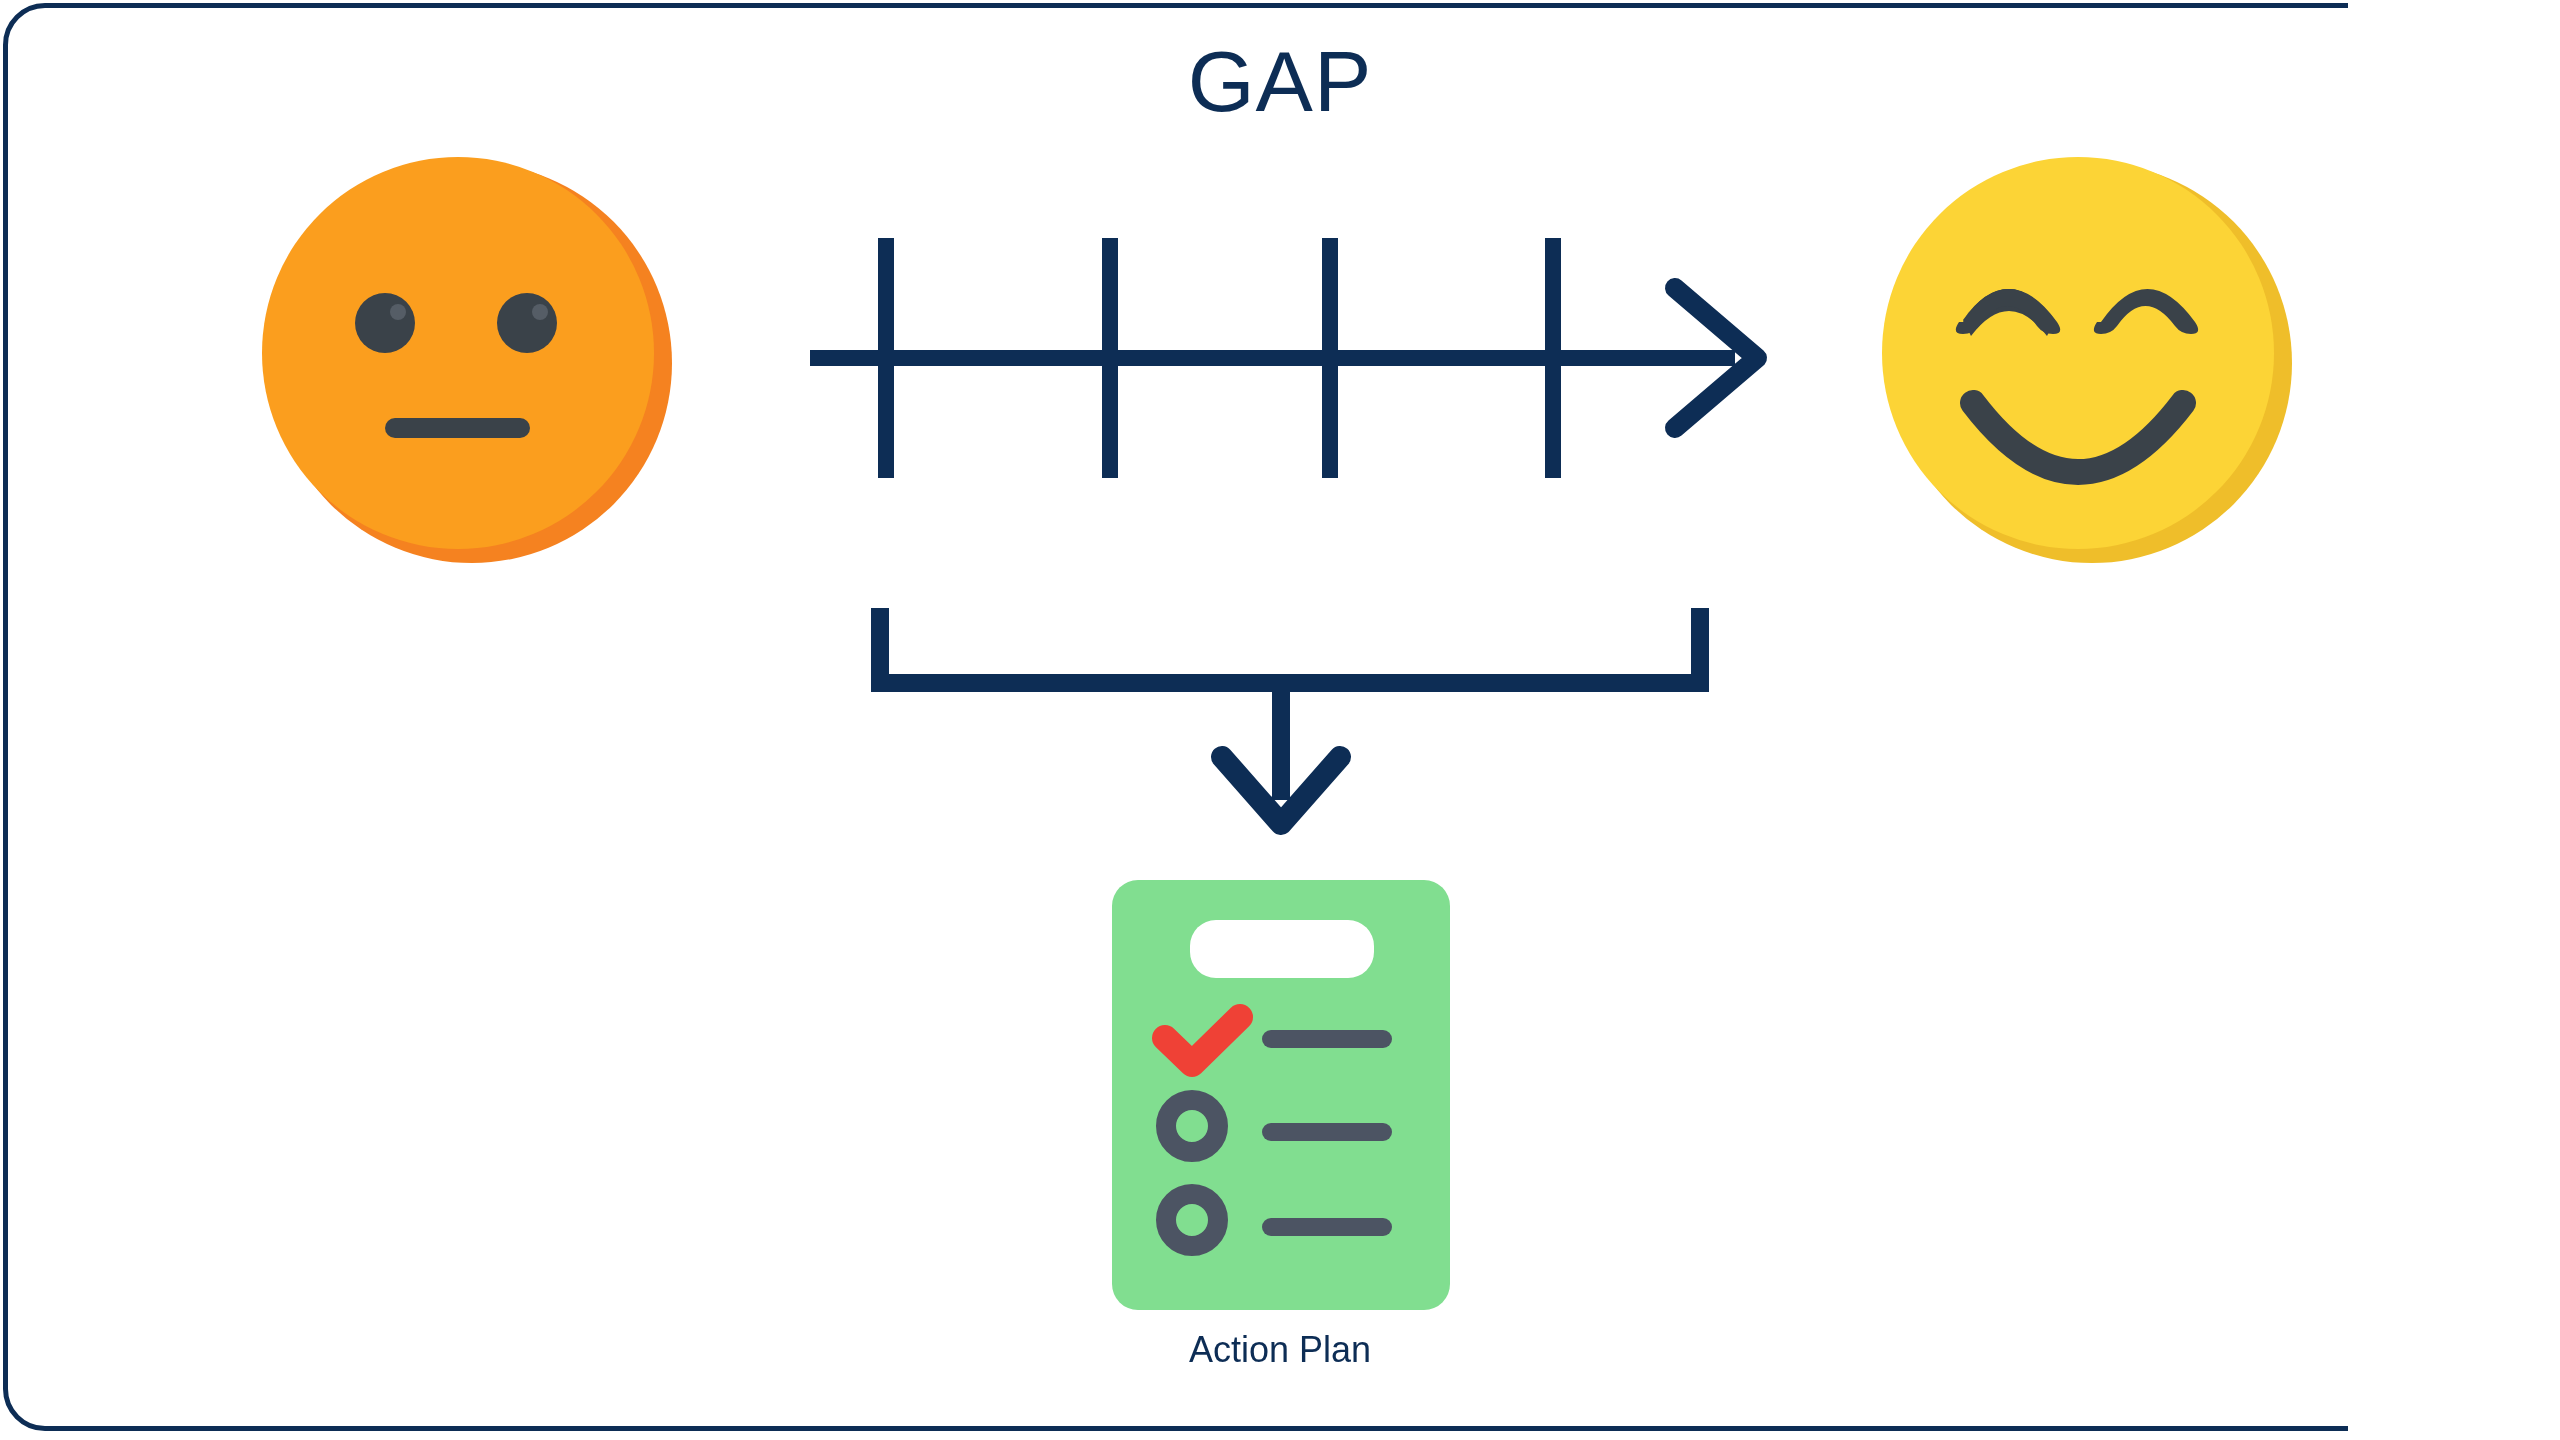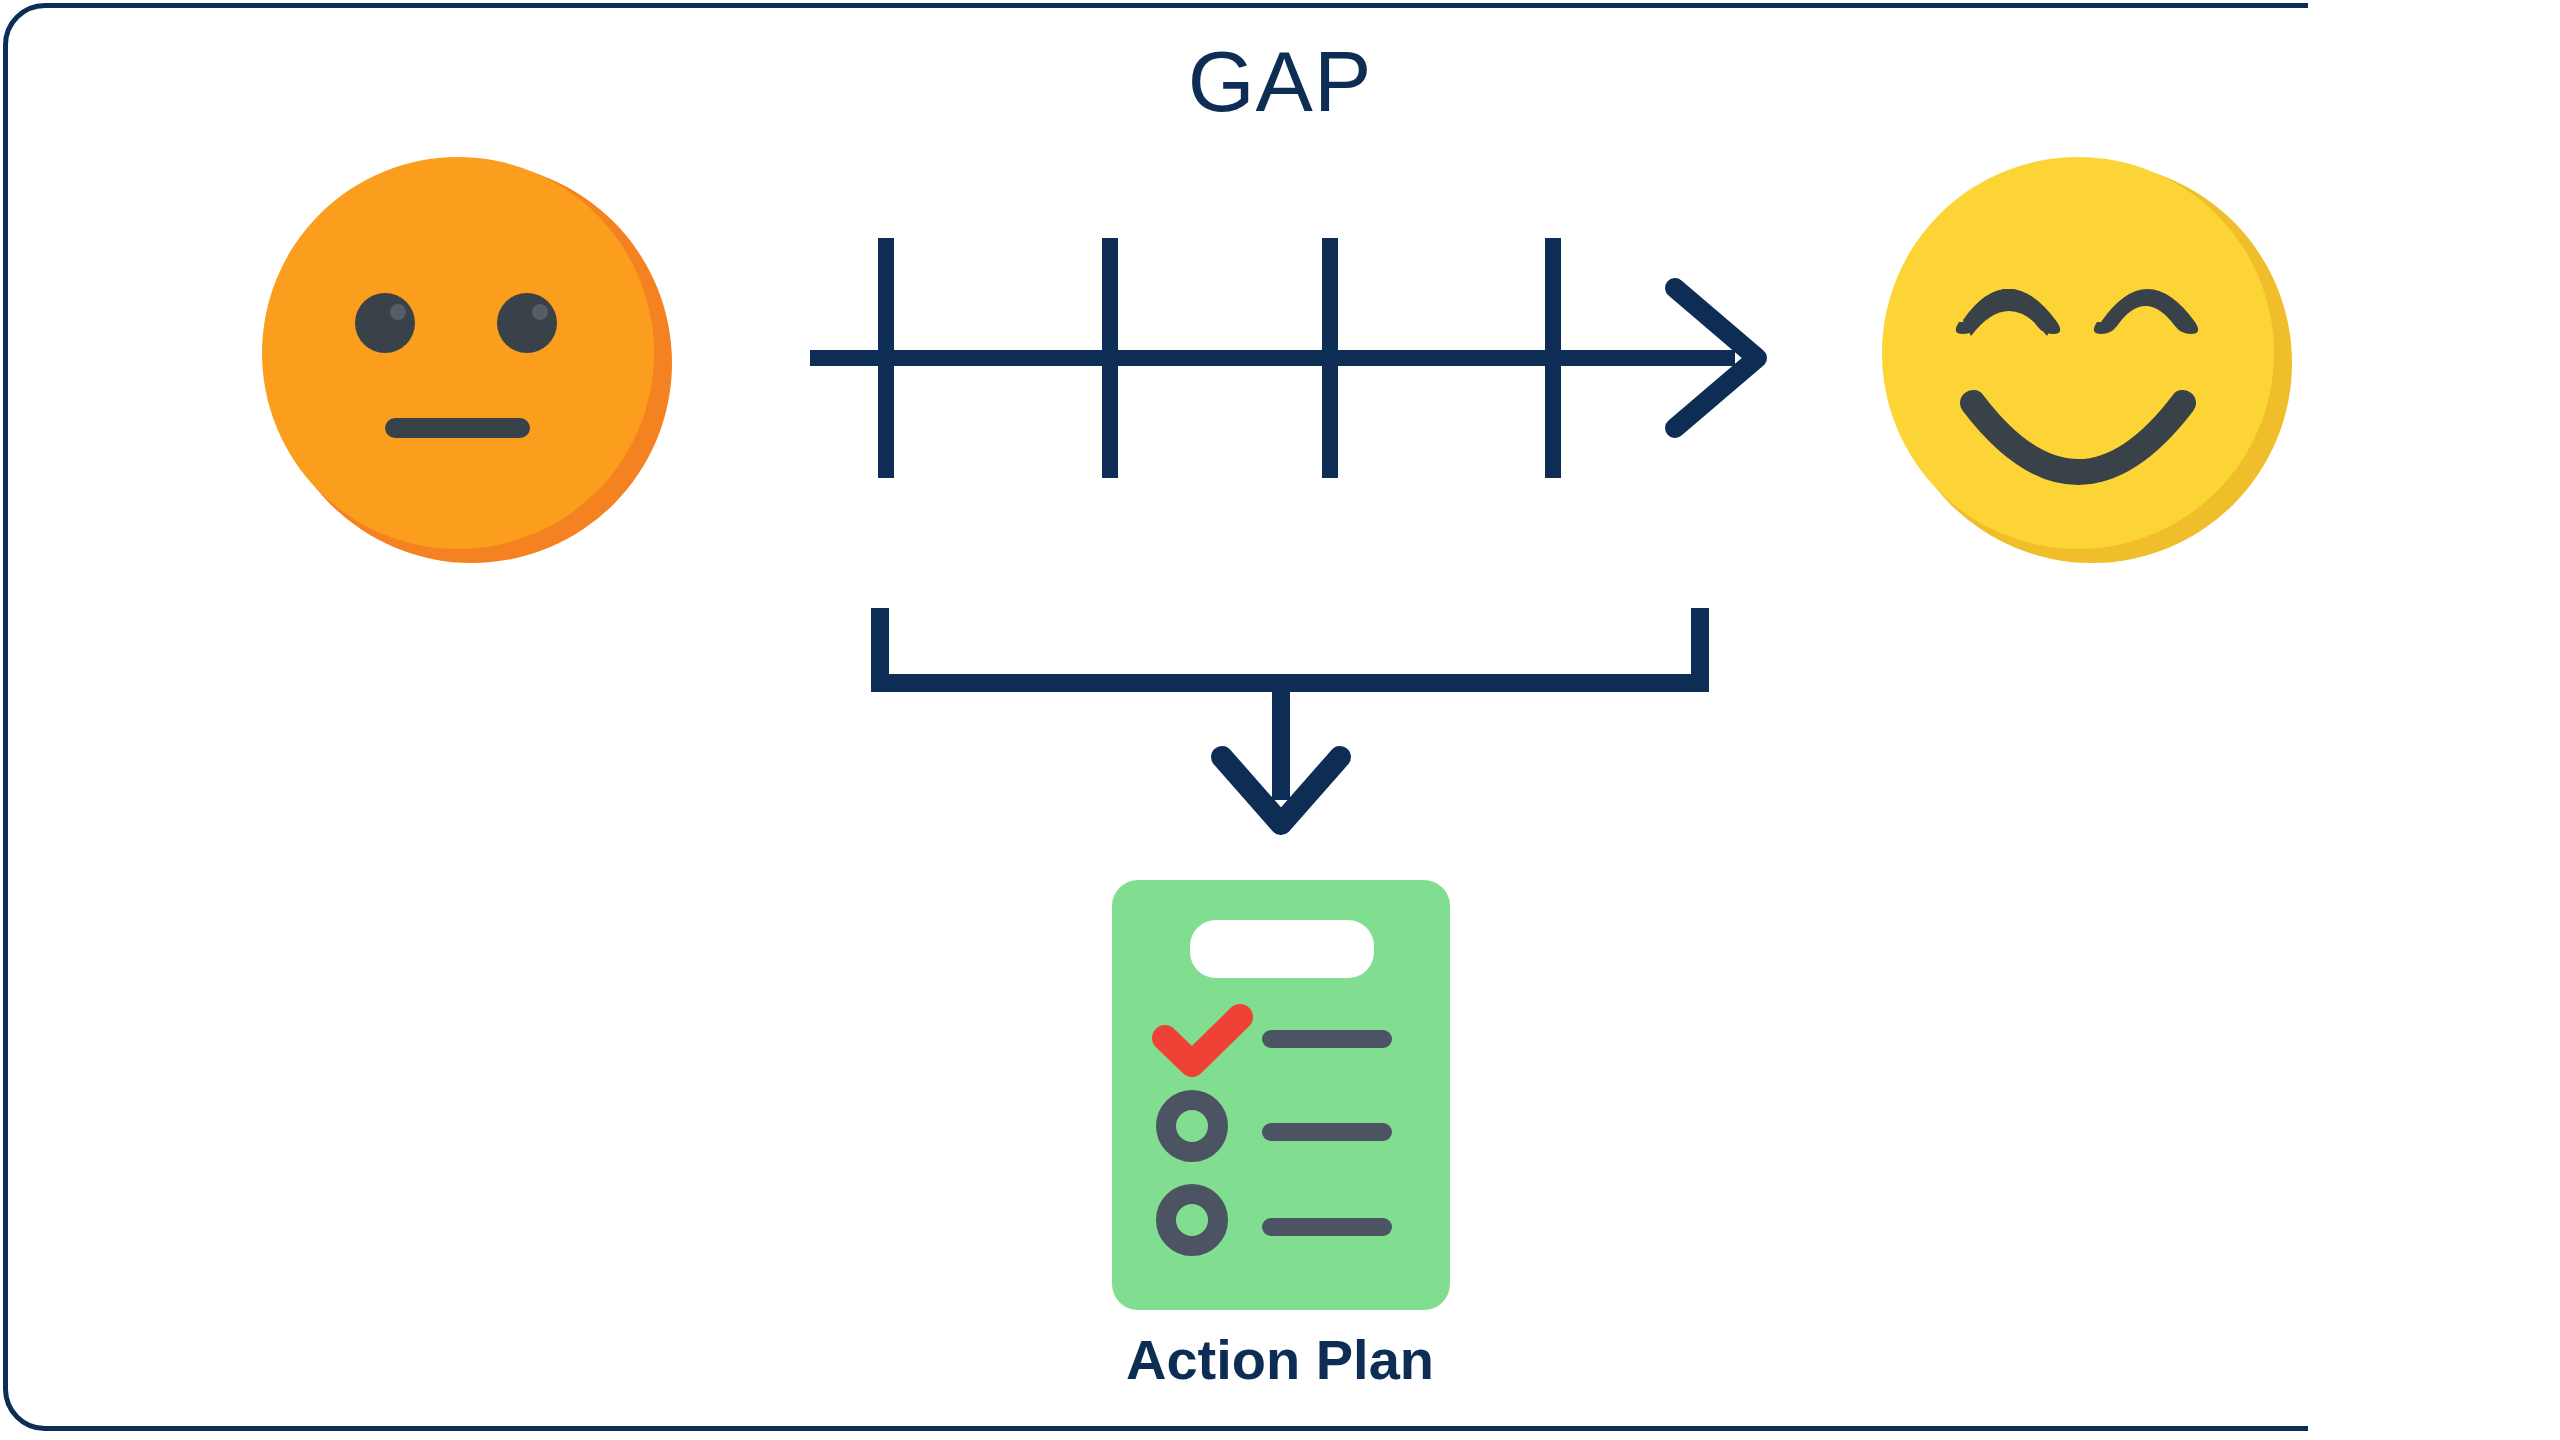--- a/index.html
+++ b/index.html
@@ -9,20 +9,21 @@
   }
   body {
     font-family: "Liberation Sans", sans-serif;
   }
   #stage {
     position: relative;
     width: 2308px;
     height: 1440px;
     background: #ffffff;
     overflow: hidden;
+    padding-left: 40px;
   }
   .card-border {
     position: absolute;
     left: 3px;
     top: 3px;
     width: 2548px;
     height: 1428px;
     border: 5px solid #0d2d55;
     border-radius: 42px;
     box-sizing: border-box;
@@ -69,22 +70,22 @@
     left: 880px;
     top: 530px;
     width: 800px;
     font-size: 42px;
     font-weight: 500;
   }
   #action-label {
     left: 880px;
     top: 1332px;
     width: 800px;
-    font-size: 56px;
-    font-weight: 700;
+    font-size: 36px;
+    font-weight: 400;
   }
 </style>
 </head>
 <body>
 
 <div id="stage">
 
   <div class="card-border"></div>
 
   <div class="lbl" id="gap-title">GAP</div>

